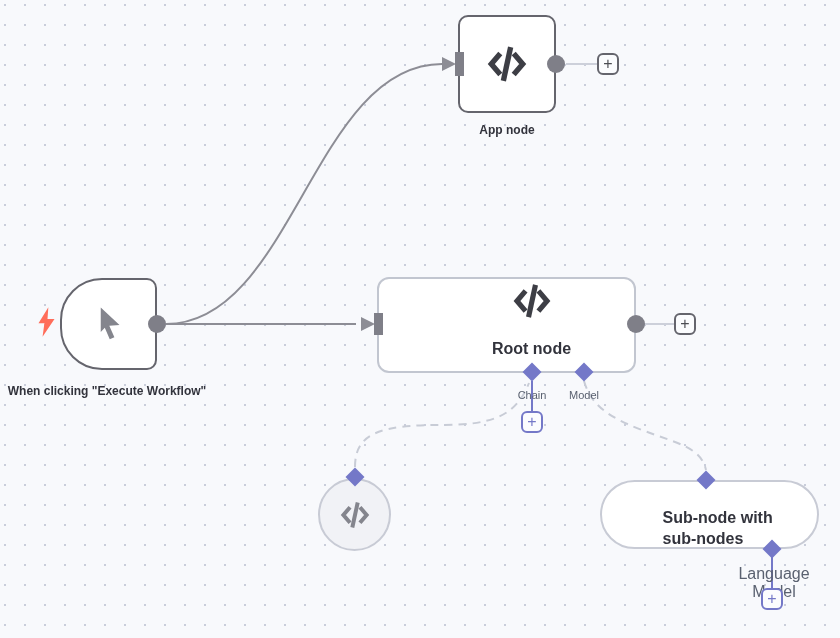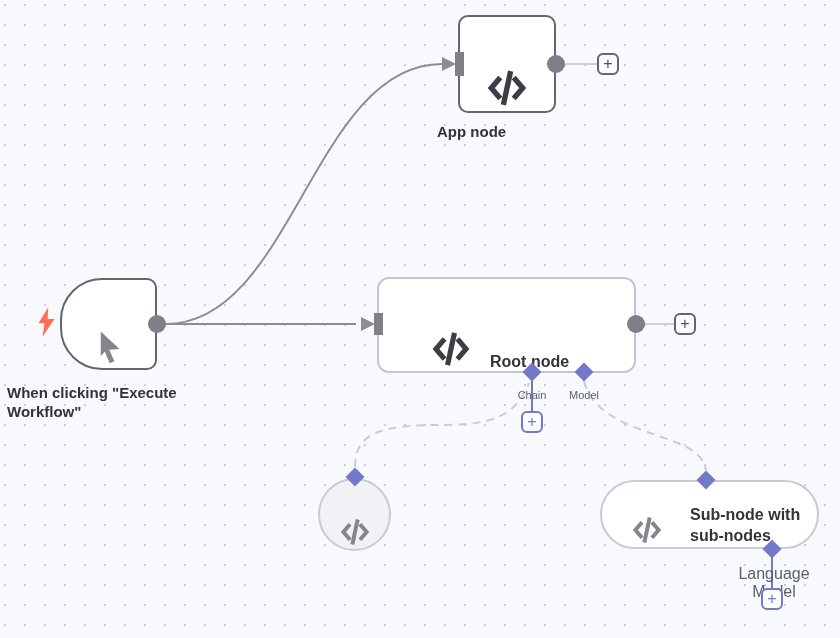--- a/index.html
+++ b/index.html
@@ -12,31 +12,31 @@
   }
   svg.layer{position:absolute;left:0;top:0;width:840px;height:638px;pointer-events:none;}
   .conn{stroke:var(--conn,#8d8d95);stroke-width:2;fill:none;}
   .stub{stroke:var(--stub,#cdd0da);stroke-width:2;fill:none;}
   .purpleline{stroke:var(--purple,#7478c8);stroke-width:2;fill:none;}
   .dashed{stroke:var(--dashed,#c8ccd6);stroke-width:2;fill:none;stroke-dasharray:8 6;}
   .endpoint-dot{fill:var(--endpoint,#7f7f88);}
   .input-bar{fill:var(--endpoint,#7f7f88);}
   .arrowhead{fill:var(--conn,#8d8d95);}
   .diamond{fill:var(--purple,#7478c8);}
-  .node{position:absolute;background:#fff;box-sizing:border-box;display:flex;align-items:flex-end;justify-content:center;}
+  .node{position:absolute;background:#fff;box-sizing:border-box;display:flex;align-items:center;justify-content:center;flex-direction:column;}
   .node-dark{border:2px solid var(--border-dark,#65656d);}
   .node-light{border:2px solid var(--border-light,#c2c6d0);}
   .node-trigger{left:60px;top:278px;width:97px;height:92px;border-radius:42px 10px 10px 42px;}
   .node-app{left:458px;top:15px;width:98px;height:98px;border-radius:10px;}
   .node-root{left:377px;top:277px;width:259px;height:96px;border-radius:12px;justify-content:flex-start;padding-left:50px;gap:17px;}
   .node-sub{left:318px;top:478px;width:73px;height:73px;border-radius:50%;background:var(--sub-fill,#f1f2f6);border:2px solid var(--border-sub,#c8cbd5);}
   .node-group{left:600px;top:480px;width:219px;height:69px;border-radius:35px;border:2px solid var(--border-sub,#c8cbd5);justify-content:flex-start;padding-left:28px;gap:26px;}
   .node-title{font-size:16px;font-weight:700;color:var(--text-dark,#3a3b44);}
   .node-title.wrap{width:122px;line-height:1.3;}
-  .node-label{position:absolute;font-size:15px;font-weight:700;color:var(--text-dark,#32333c);text-align:left;line-height:1.25;}
+  .node-label{position:absolute;font-size:12px;font-weight:700;color:var(--text-dark,#32333c);text-align:center;line-height:1.25;}
   .port-label{position:absolute;font-size:11px;color:var(--label-gray,#5a6170);text-align:center;}
   .icon-dark{color:var(--icon-dark,#3d3e45);}
   .icon-gray{color:var(--icon-gray,#84858d);}
   .bolt{position:absolute;left:36px;top:306px;width:21px;height:32px;color:var(--bolt,#ff6d5a);}
   .plus-btn{position:absolute;width:22px;height:22px;box-sizing:border-box;border-radius:6px;
     background:#fbfcfe;display:flex;align-items:center;justify-content:center;
     font-size:16px;font-weight:400;line-height:1;padding-bottom:1px;}
   .plus-gray{border:2px solid var(--border-dark,#6b6b73);color:#4c4d53;}
   .plus-purple{border:2px solid var(--purple,#7478c8);color:var(--purple,#7478c8);}
 </style>

